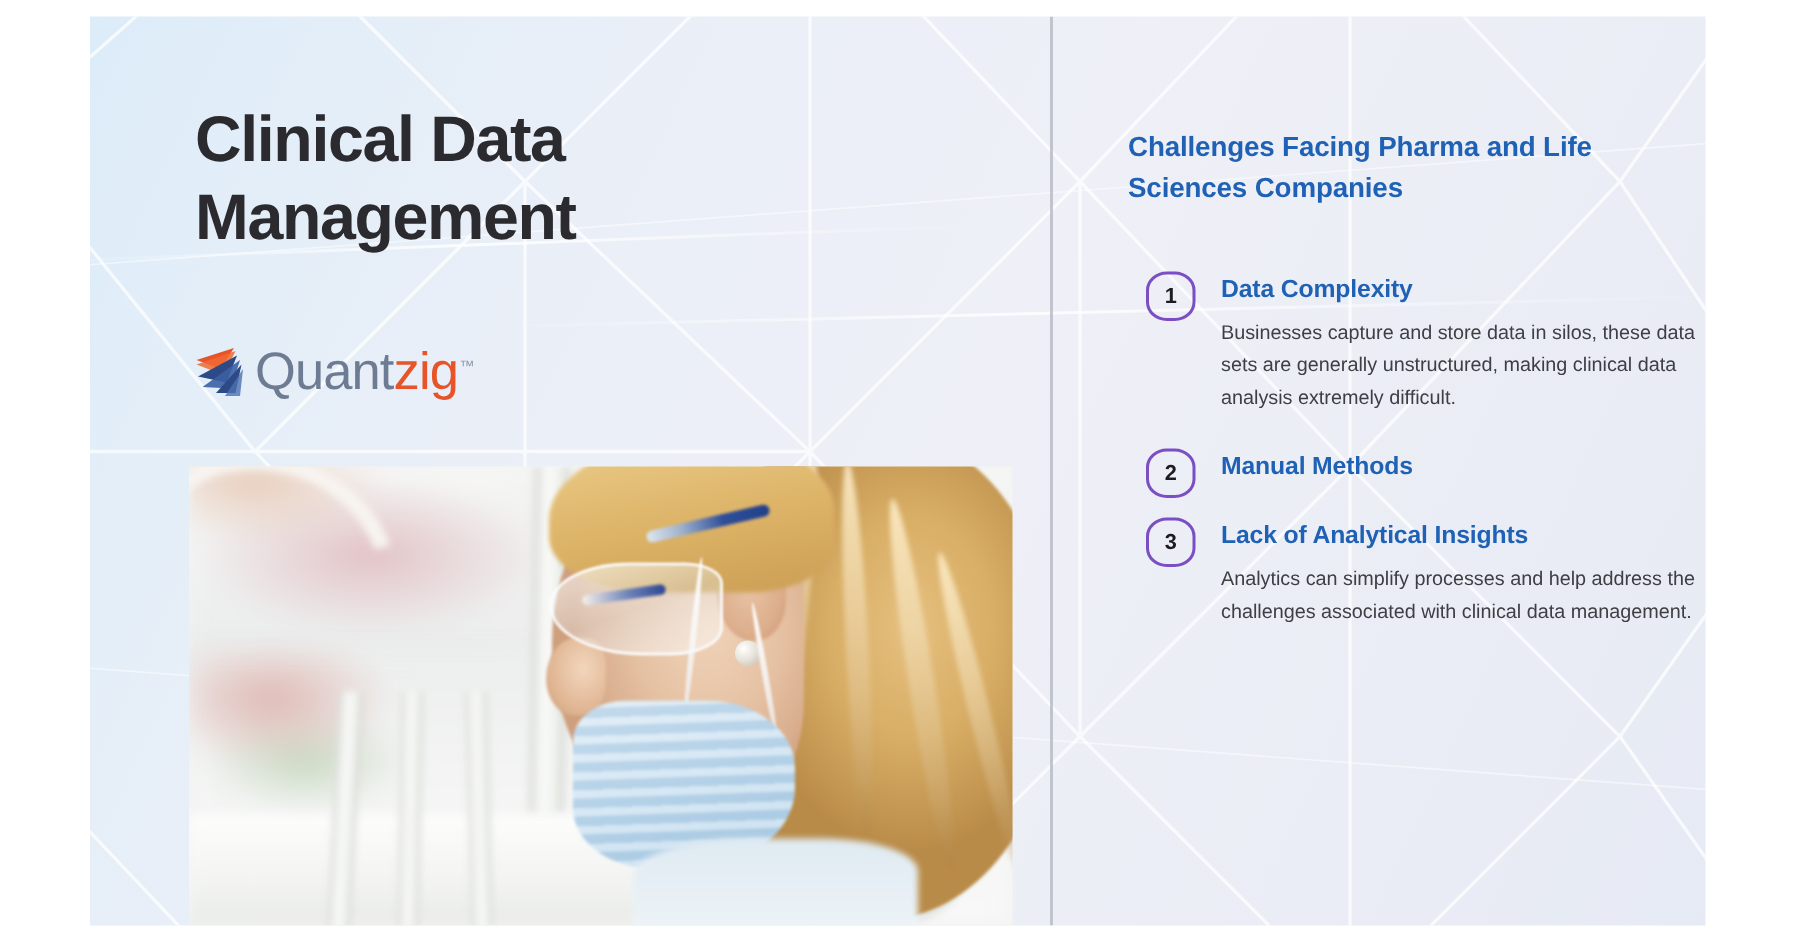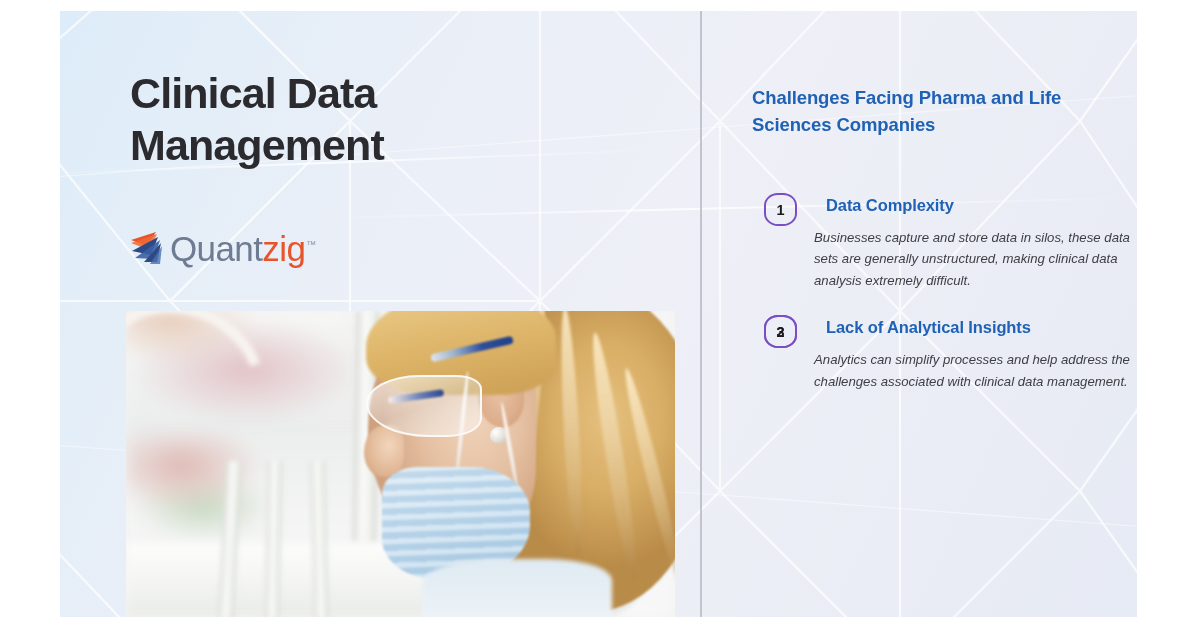--- a/index.html
+++ b/index.html
@@ -330,34 +330,33 @@
     border-radius: 42% / 38%;
     box-sizing: border-box;
     display: flex;
     align-items: center;
     justify-content: center;
     font-size: 14.5px;
     font-weight: bold;
     color: #1c1c20;
   }
   .item-title {
-    margin: 12px;
+    margin: 0;
     padding-top: 3px;
     font-size: 16.5px;
     font-weight: bold;
     color: #1f62b5;
     letter-spacing: -0.1px;
   }
   .item-body {
     margin: 8px 0 0 0;
     font-size: 13.2px;
     line-height: 1.62;
     color: #3e3e44;
     max-width: 352px;
-    font-style: italic;
   }
 </style>
 </head>
 <body>
 
 <div id="slide-canvas">
 
   <div class="mesh">
     <svg viewBox="0 0 1157 686" preserveAspectRatio="none" aria-hidden="true">
       <g stroke="#ffffff" stroke-width="2.2" fill="none" opacity="0.72">
@@ -454,20 +453,21 @@
     <div id="challenge-list">
 
       <div class="challenge-item">
         <div class="item-badge">1</div>
         <h3 class="item-title">Data Complexity</h3>
         <p class="item-body">Businesses capture and store data in silos, these data sets are generally unstructured, making clinical data analysis extremely difficult.</p>
       </div>
 
       <div class="challenge-item">
         <div class="item-badge">2</div>
+        <h3 class="item-title">Manual Methods</h3>
       </div>
 
       <div class="challenge-item">
         <div class="item-badge">3</div>
         <h3 class="item-title">Lack of Analytical Insights</h3>
         <p class="item-body">Analytics can simplify processes and help address the challenges associated with clinical data management.</p>
       </div>
 
     </div>
   </div>

